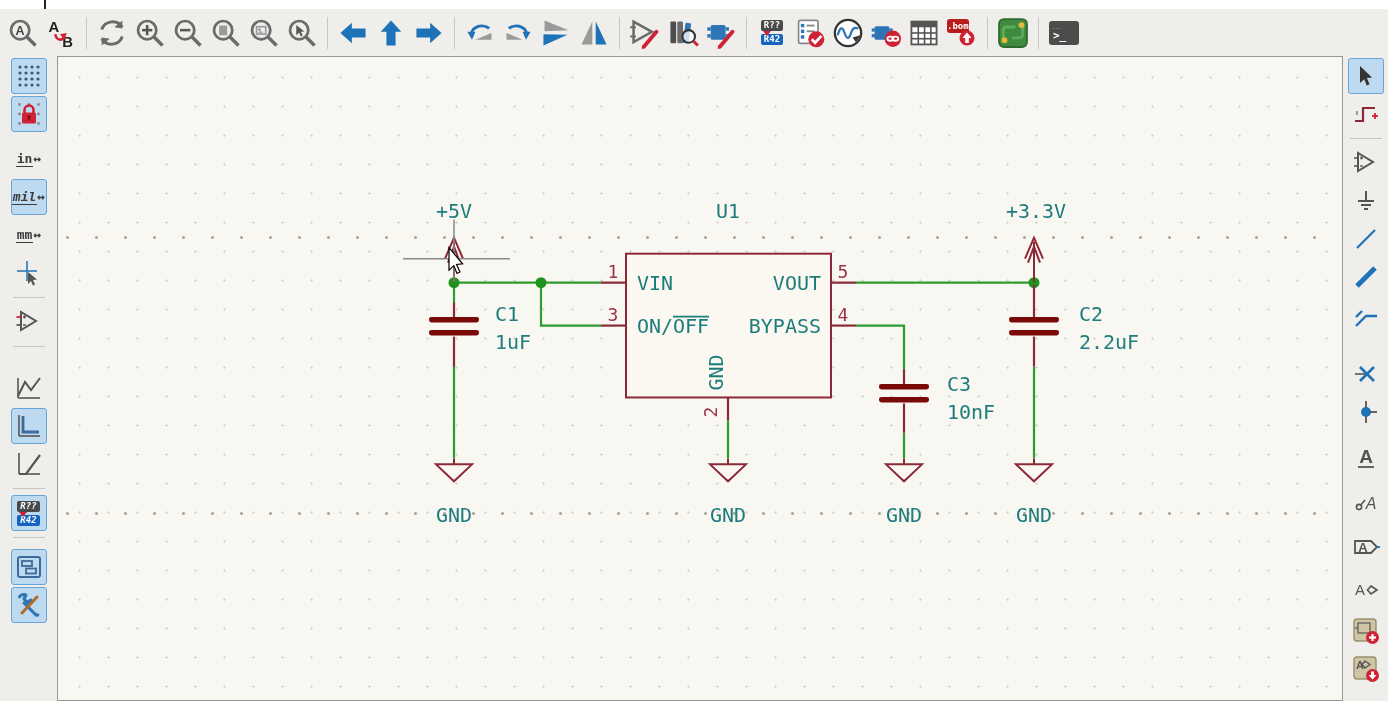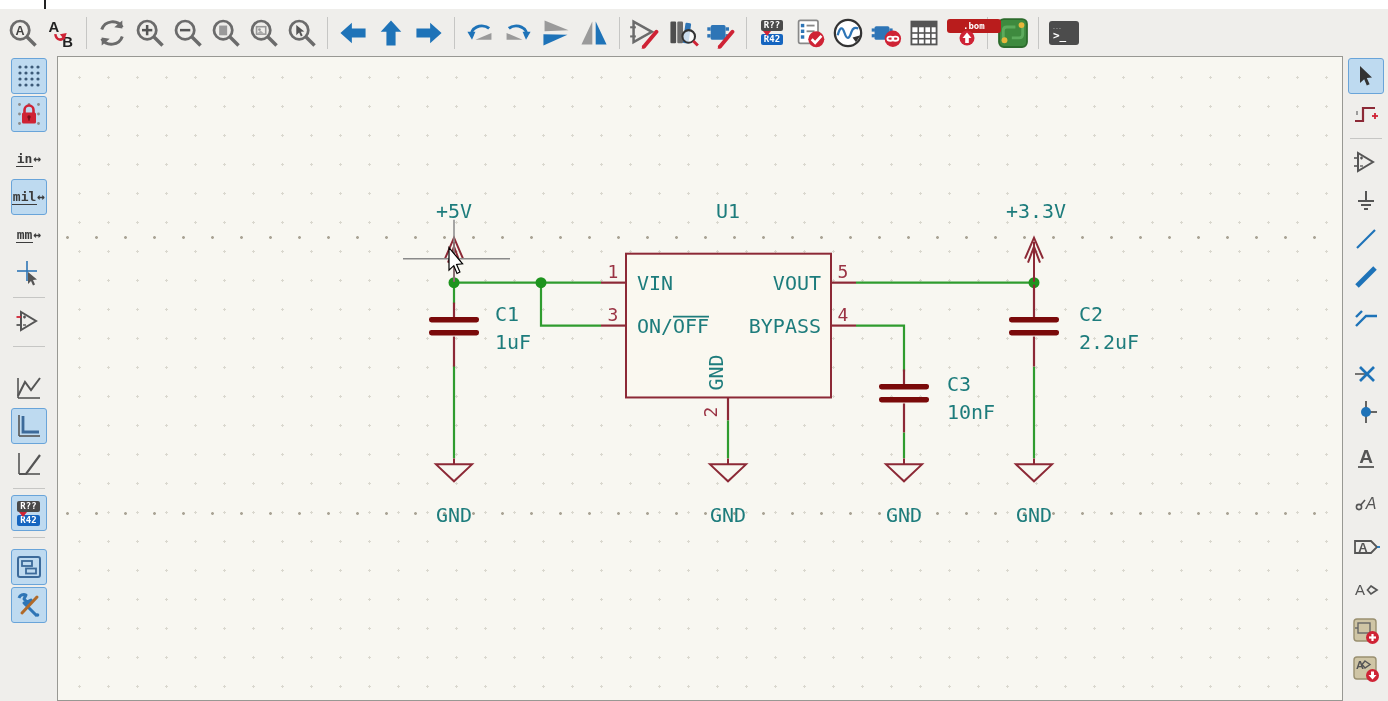--- a/index.html
+++ b/index.html
@@ -12,40 +12,40 @@
     display:flex;align-items:center;padding-left:4px;box-sizing:border-box;}
   .tbtn{width:38px;height:38px;border:none;background:transparent;border-radius:3px;
     display:flex;align-items:center;justify-content:center;padding:0;flex:0 0 auto;}
   .tsep{width:1px;height:32px;background:#c6c6c4;margin:0 6px;flex:0 0 auto;}
   #leftbar{position:absolute;left:0;top:56px;width:57px;bottom:0;background:#EFEEEB;
     display:flex;flex-direction:column;align-items:center;}
   #rightbar{position:absolute;right:0;top:56px;width:45px;bottom:0;background:#EFEEEB;
     display:flex;flex-direction:column;align-items:center;}
   .sbtn{width:36px;height:36px;border:1px solid transparent;background:transparent;border-radius:3px;
     display:flex;align-items:center;justify-content:center;padding:0;margin:1px 0;flex:0 0 auto;box-sizing:border-box;}
-  .on{background:#BEDAF0;border:1px solid #69A4D9;}
+  .on{background:#BEDAF0;border:1px solid #69A4D9;font-style:italic;}
   .lsep{width:32px;height:1px;background:#c6c6c4;margin:5px 0;flex:0 0 auto;}
   .ic{display:block;}
   
   .unit{display:flex;flex-direction:row;align-items:center;line-height:1;
     font-family:"DejaVu Sans Mono",monospace;font-size:13px;font-weight:bold;color:#3c3c3c;}
   .unit .lbl{border-bottom:1.5px solid #3c3c3c;padding:0 1px 1px;}
   .unit .uarr{font-size:13px;margin-top:-2px;color:#3c3c3c;}
   
   .annbadge{display:flex;flex-direction:column;align-items:center;line-height:1;position:relative;}
   .annbadge .t{background:#4a4a4a;color:#fff;font-size:9px;font-weight:bold;padding:1px 3px;border-radius:2px;
     font-family:"DejaVu Sans Mono",monospace;}
   .annbadge .b{background:#1565C0;color:#fff;font-size:9px;font-weight:bold;padding:1px 3px;border-radius:2px;
     margin-top:3px;font-family:"DejaVu Sans Mono",monospace;}
   .annbadge .arr{position:absolute;left:2px;top:11px;width:0;height:0;border-left:4px solid transparent;
     border-right:4px solid transparent;border-top:5px solid #cf2335;}
   
   .bomwrap{position:relative;width:30px;height:30px;}
   .bomtag{position:absolute;left:0;top:1px;background:#b91c1c;color:#fff;border-radius:3px;
-    font-size:9px;font-weight:bold;padding:2px 16px;font-family:"DejaVu Sans Mono",monospace;}
+    font-size:9px;font-weight:bold;padding:2px 0;font-family:"DejaVu Sans Mono",monospace;}
   .console{width:30px;height:24px;background:#4c4c4c;border-radius:3px;color:#fff;position:relative;}
   .console .dots{position:absolute;left:4px;top:2px;font-size:7px;letter-spacing:1px;color:#ddd;}
   .console .pr{position:absolute;left:4px;top:8px;font-family:"DejaVu Sans Mono",monospace;
     font-size:11px;font-weight:bold;}
   
   #canvas{position:absolute;left:57px;top:56px;width:1286px;height:645px;box-sizing:border-box;
     border:1px solid #989893;background-color:#F8F7F1;
     background-image:radial-gradient(circle,rgba(158,152,136,.33) 1px,transparent 1.4px);
     background-size:29px 29px;background-position:7px 6px;}
   .dotrow{position:absolute;left:0;right:0;height:3px;

